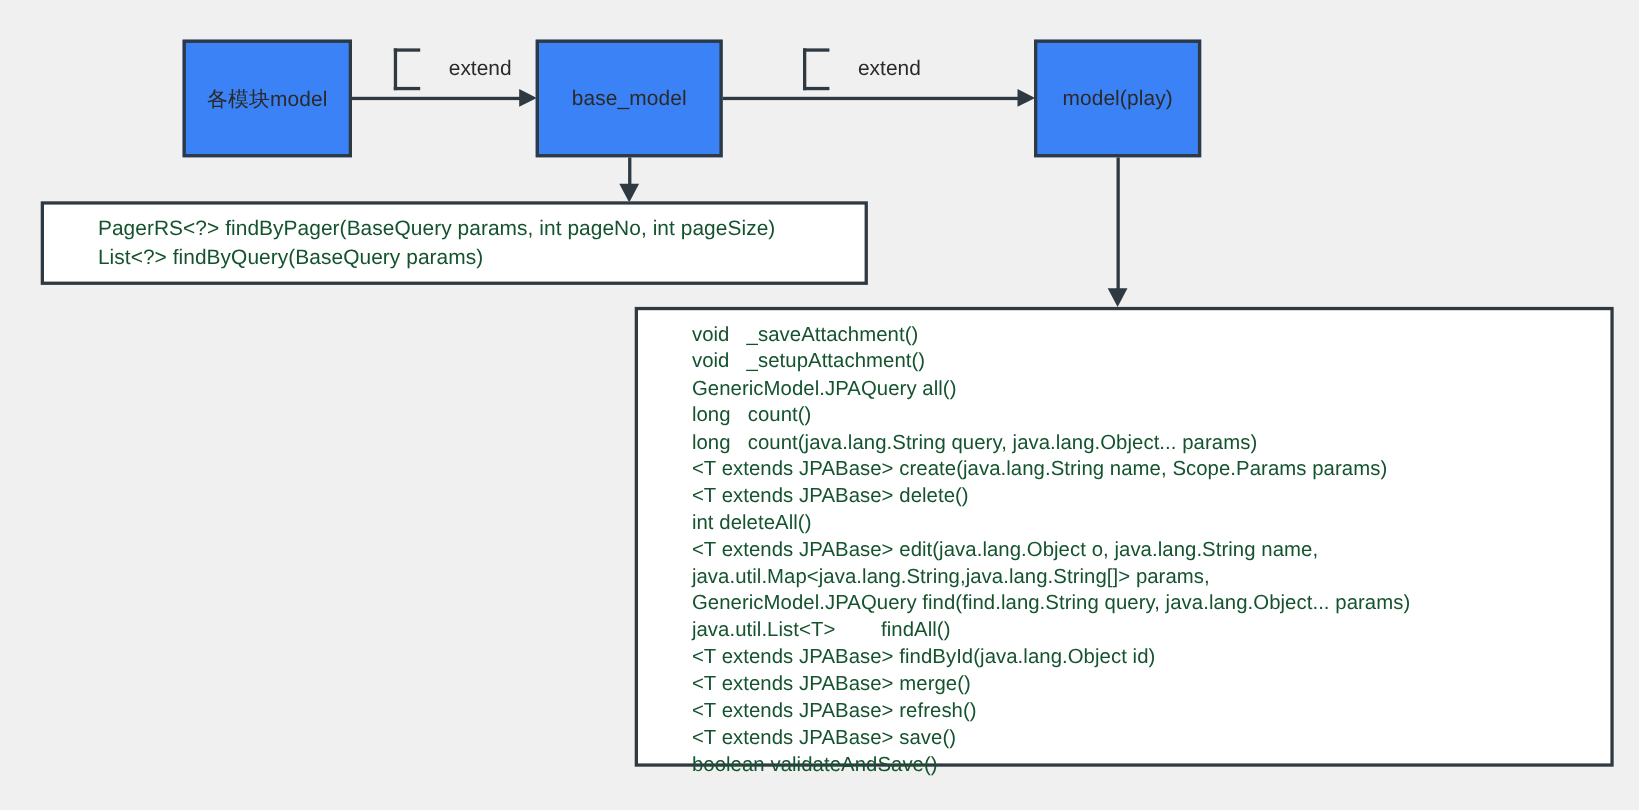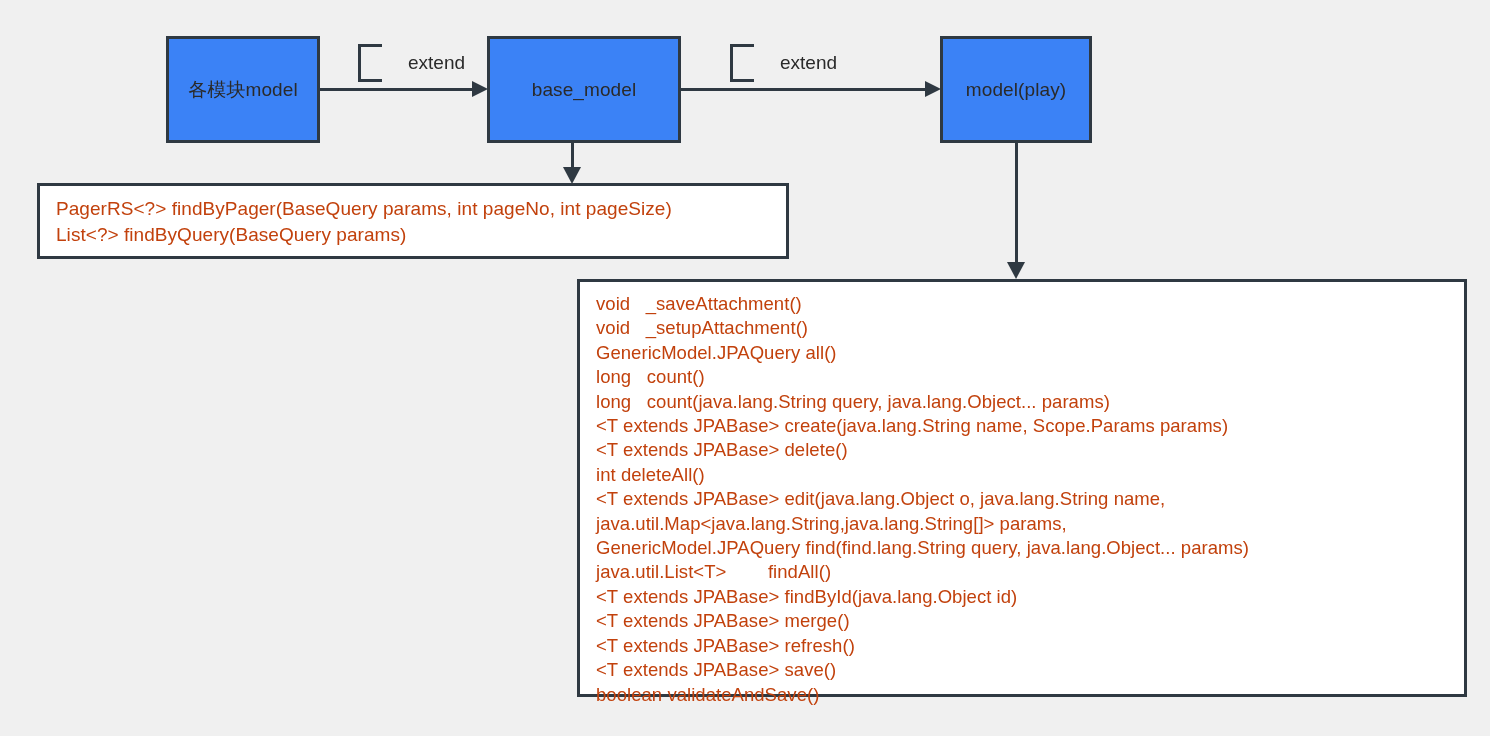--- a/index.html
+++ b/index.html
@@ -33,40 +33,41 @@
     justify-content: center;
   }
   .node-label {
     font-size: 19px;
     color: #2a2a2a;
     letter-spacing: 0.1px;
     white-space: nowrap;
   }
   
   #node-module-model { left: 166px; top: 36px; width: 154px; height: 107px; }
-  #node-base-model   { left: 487px; top: 36px; width: 194px; height: 107px; }
+  #node-base-model   { left: 487px; top: 36px; width: 170px; height: 107px; }
   #node-model-play   { left: 940px; top: 36px; width: 152px; height: 107px; }
 
   
   .detail-box {
     position: absolute;
     background: #ffffff;
     border: 3px solid #2f3942;
     box-sizing: border-box;
     padding: 10px 14px 10px 16px;
   }
   #box-base-methods { left: 37px; top: 183px; width: 752px; height: 76px; }
   #box-play-methods { left: 577px; top: 279px; width: 890px; height: 418px; }
 
   .method-line {
     font-size: 18.5px;
     line-height: 24.4px;
-    color: #c2410c;
+    color: #14532d;
     white-space: pre;
     letter-spacing: 0.05px;
+    margin-left: 33px;
   }
   #box-base-methods .method-line { font-size: 19px; line-height: 26px; }
 
   
   .edge-h {
     position: absolute;
     height: 0;
     border-top: 3px solid #2f3942;
   }
   .edge-v {

